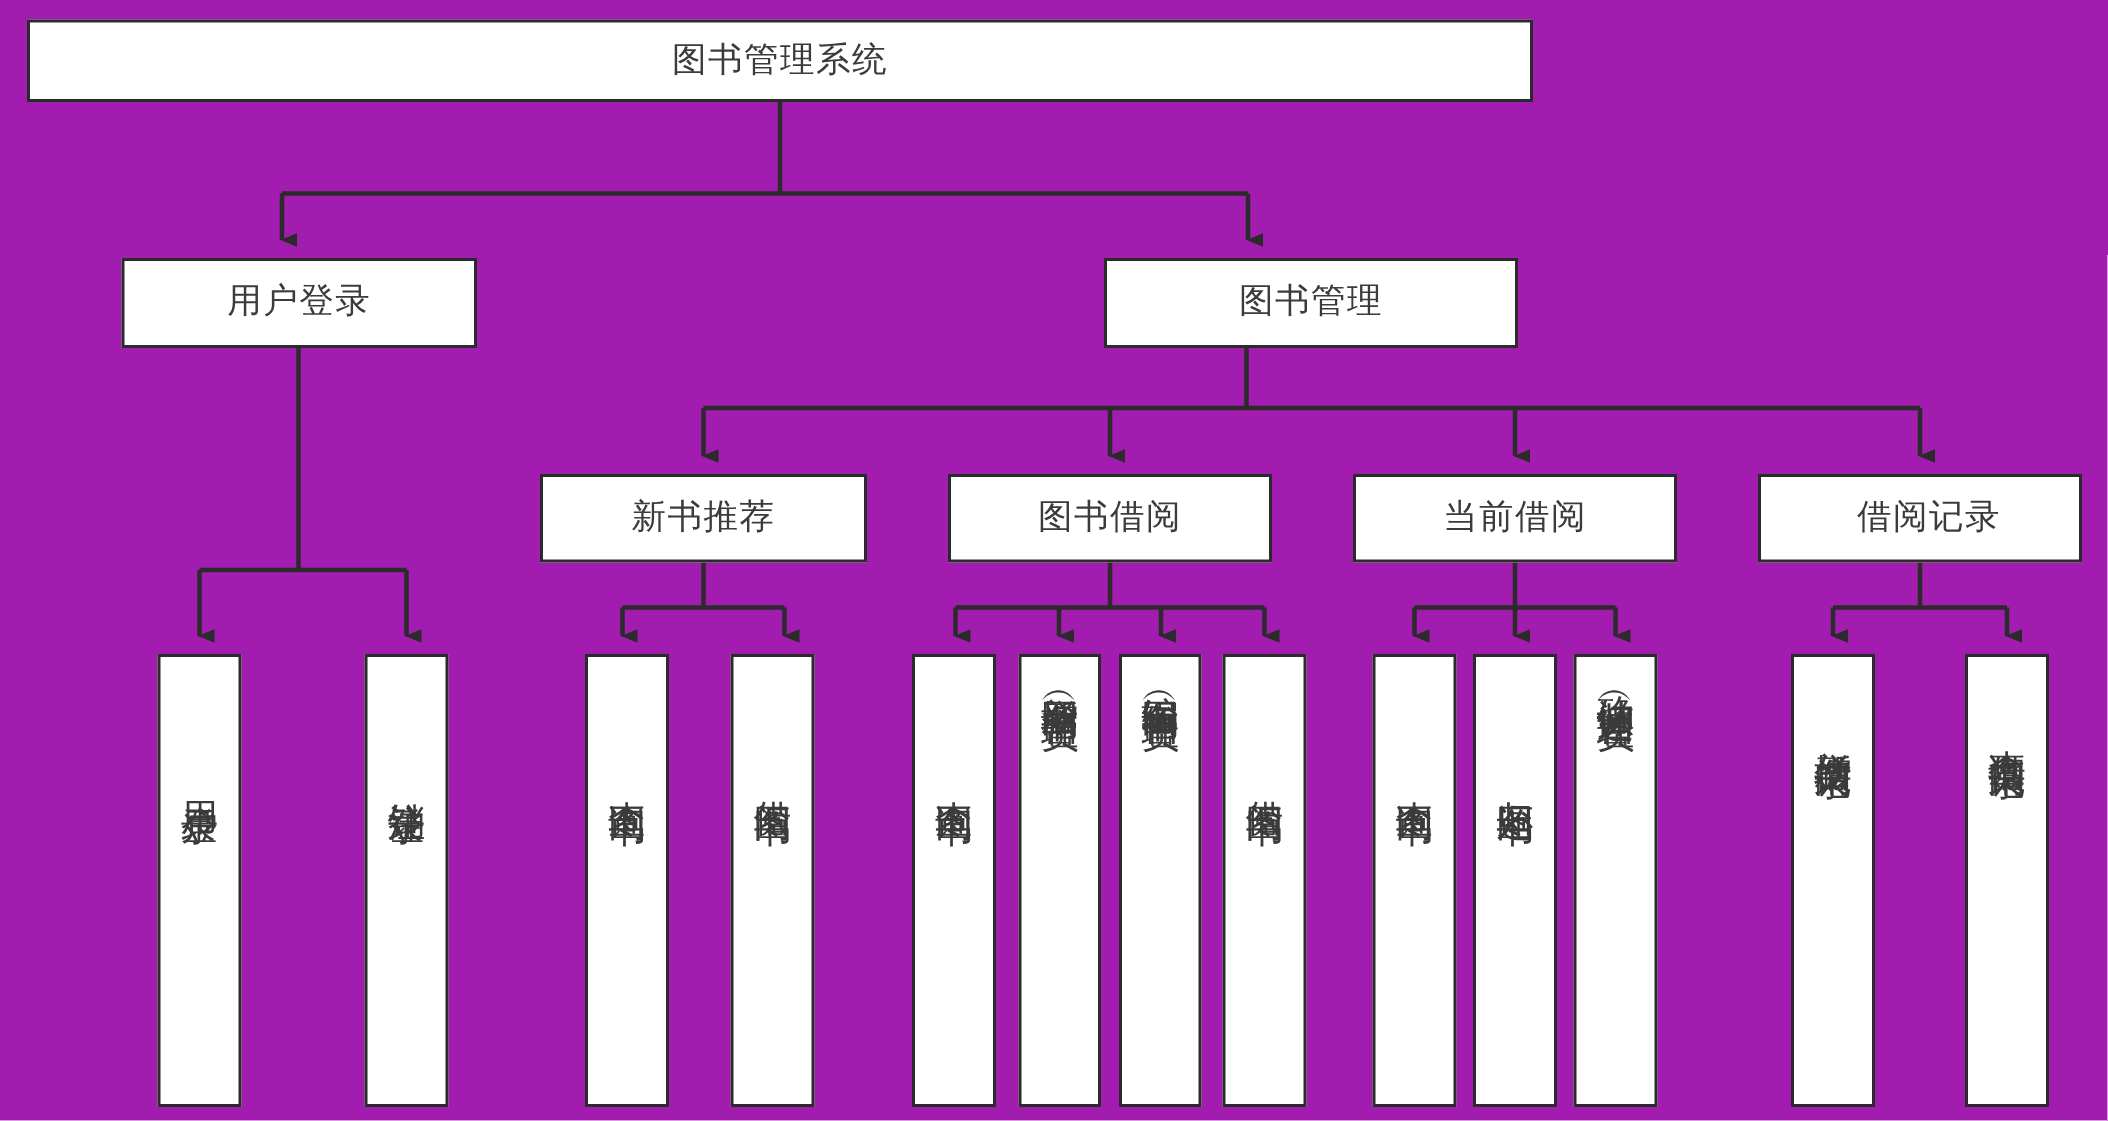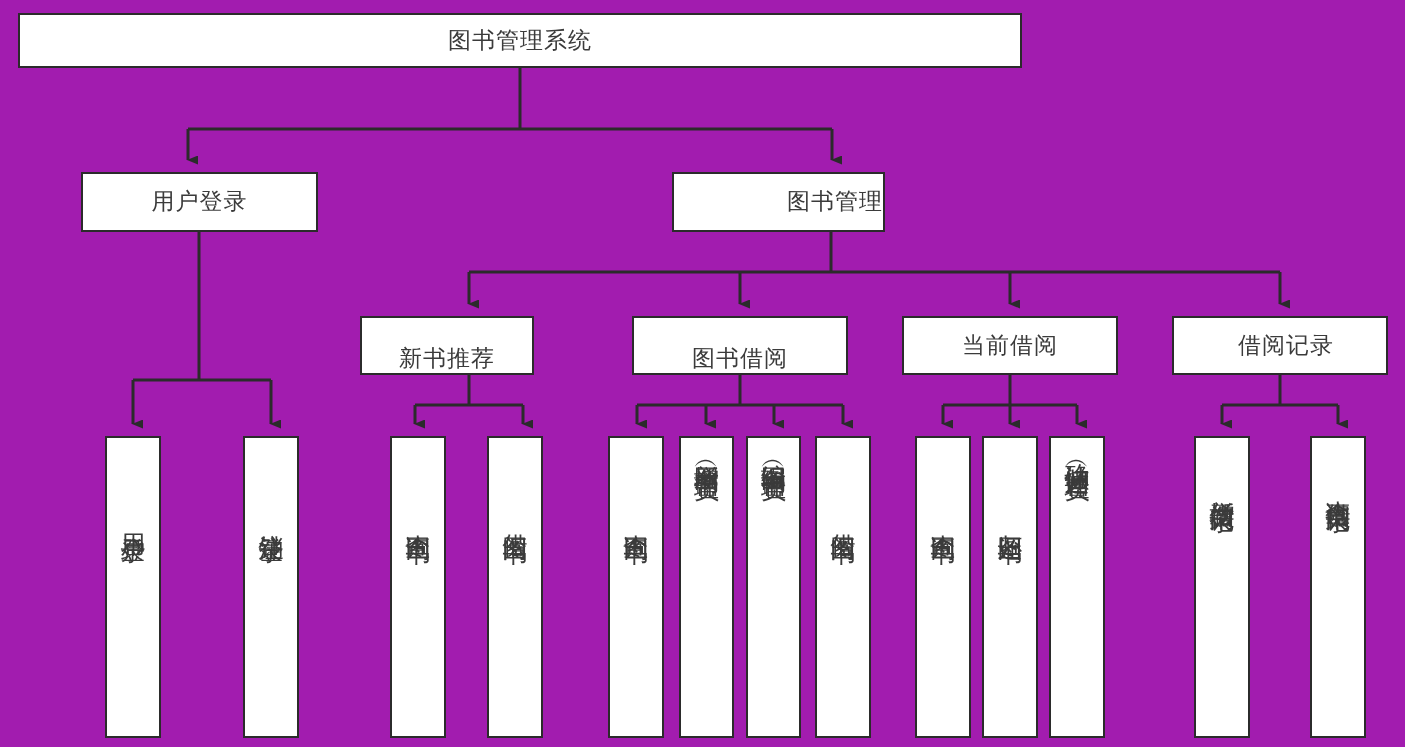--- a/index.html
+++ b/index.html
@@ -126,28 +126,28 @@
     </g>
   </svg>
 
   <div class="node horiz" style="left:18px; top:13px; width:1004px; height:55px;">
     <span class="label">图书管理系统</span>
   </div>
 
   <div class="node horiz" style="left:81px; top:172px; width:237px; height:60px;">
     <span class="label">用户登录</span>
   </div>
-  <div class="node horiz" style="left:672px; top:172px; width:213px; height:60px;justify-content:flex-end;">
+  <div class="node horiz" style="left:736px; top:172px; width:276px; height:60px;">
     <span class="label">图书管理</span>
   </div>
 
-  <div class="node horiz" style="left:360px; top:316px; width:174px; height:59px;align-items:flex-end;">
+  <div class="node horiz" style="left:360px; top:316px; width:218px; height:59px;">
     <span class="label">新书推荐</span>
   </div>
-  <div class="node horiz" style="left:632px; top:316px; width:216px; height:59px;align-items:flex-end;">
+  <div class="node horiz" style="left:632px; top:316px; width:216px; height:59px;">
     <span class="label">图书借阅</span>
   </div>
   <div class="node horiz" style="left:902px; top:316px; width:216px; height:59px;justify-content:center;">
     <span class="label">当前借阅</span>
   </div>
   <div class="node horiz" style="left:1172px; top:316px; width:216px; height:59px;padding-left:12px;">
     <span class="label">借阅记录</span>
   </div>
 
   <div class="node vert mid" style="left:105px; top:436px; width:56px; height:302px;">

